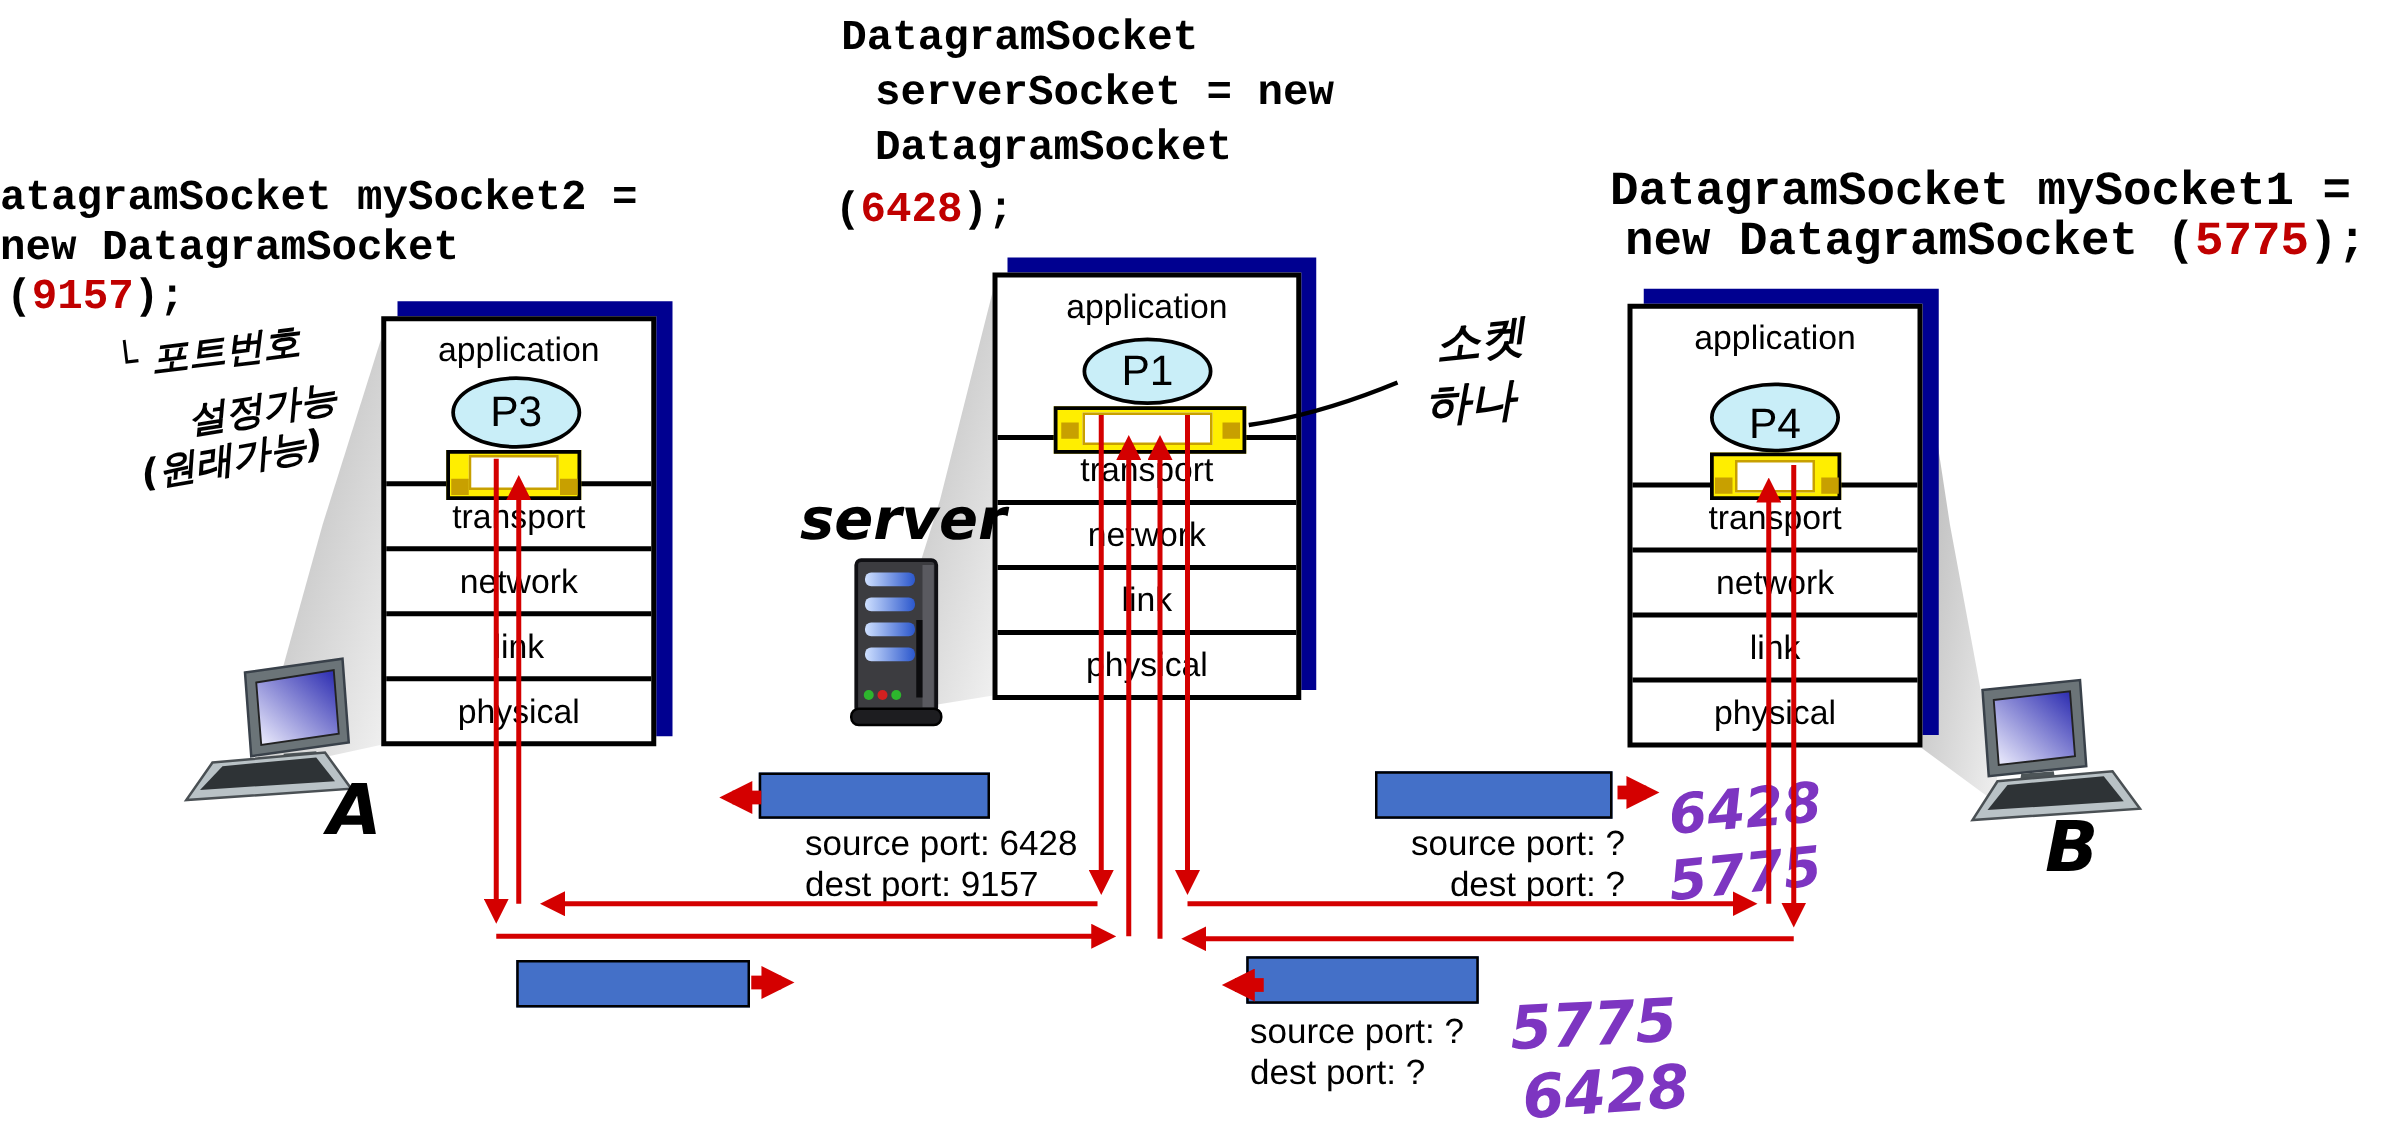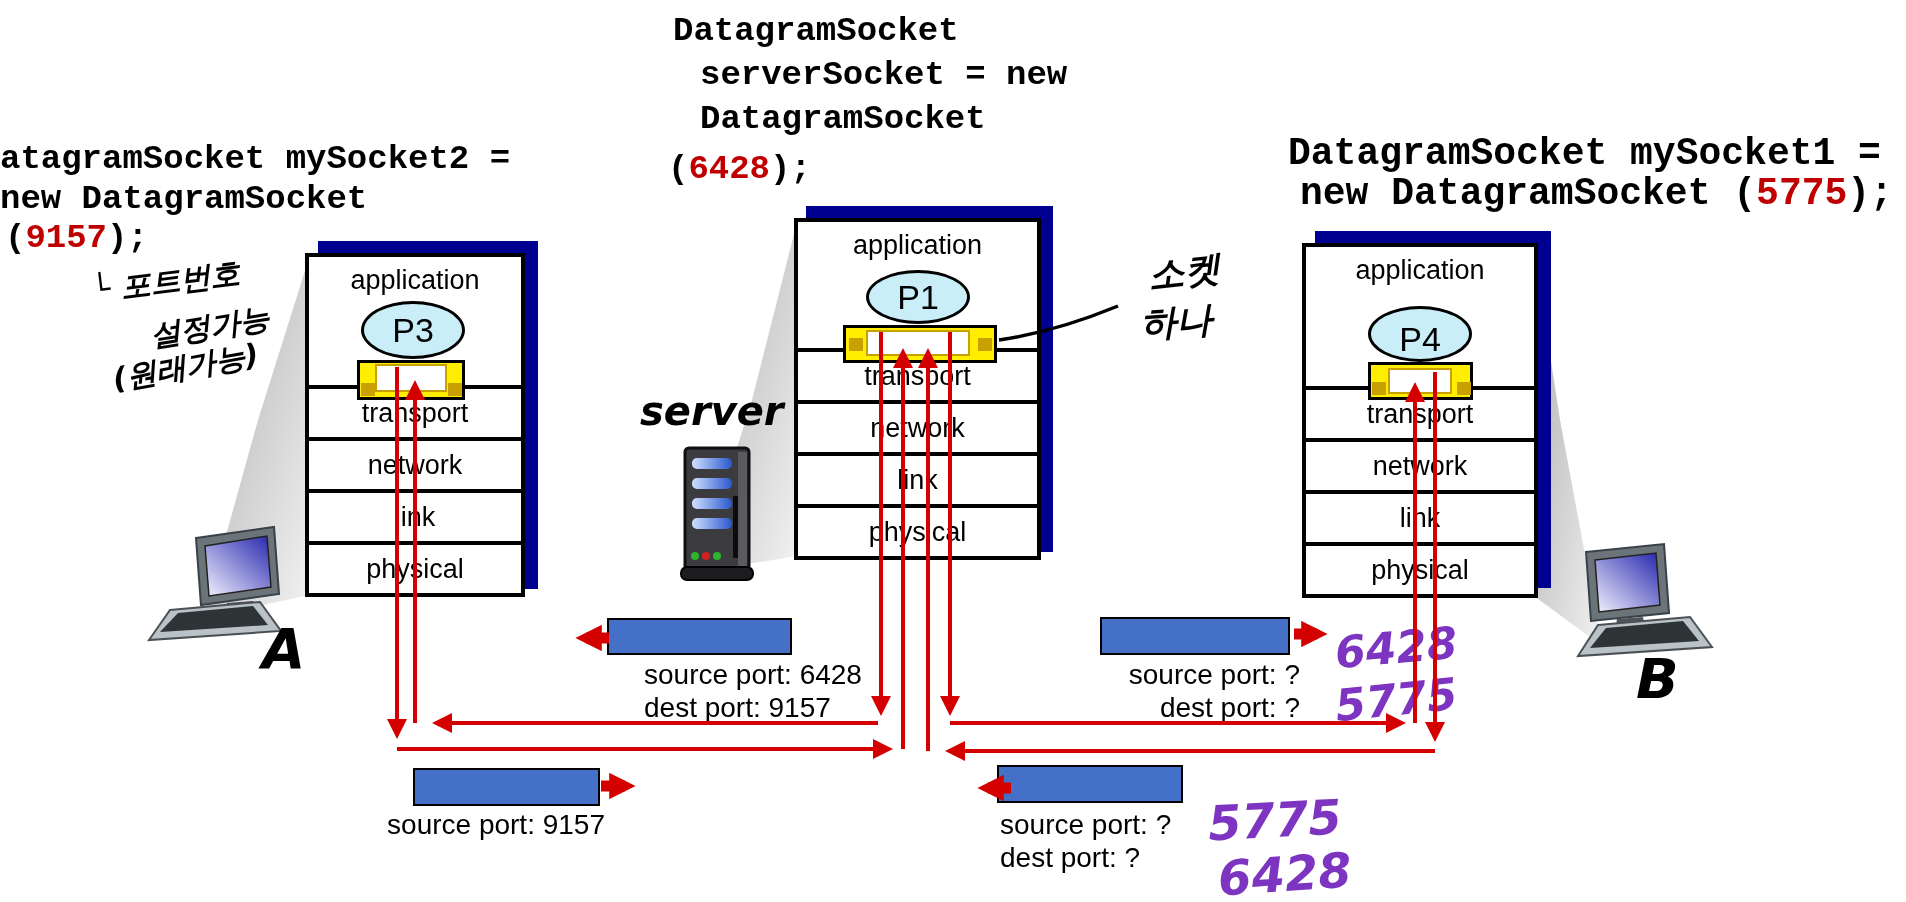--- a/index.html
+++ b/index.html
@@ -193,30 +193,29 @@
   </div>
 
   <div class="packet" style="left:1100px;top:617px;width:190px;height:38px;"></div>
   <div class="plabel right" style="left:1085px;top:658px;width:215px;">
     <div>source port: ?</div>
     <div>dest port: ?</div>
   </div>
 
   <div class="packet" style="left:413px;top:768px;width:187px;height:38px;"></div>
   <div class="plabel right" style="left:350px;top:808px;width:255px;">
-    <div>source port: 9157</div>
   </div>
 
   <div class="packet" style="left:997px;top:765px;width:186px;height:38px;"></div>
   <div class="plabel" style="left:1000px;top:808px;">
     <div>source port: ?</div>
     <div>dest port: ?</div>
   </div>
 
-  <div class="hand" style="left:640px;top:388px;font-size:40px;">server</div>
+  <div class="hand" style="left:640px;top:388px;font-size:46px;">server</div>
   <div class="hand" style="left:262px;top:616px;font-size:56px;">A</div>
   <div class="hand" style="left:1636px;top:646px;font-size:56px;">B</div>
 
   <div class="hand" style="left:92px;top:262px;font-size:30px;transform:rotate(-7deg);">└ 포트번호</div>
   <div class="hand" style="left:150px;top:307px;font-size:30px;transform:rotate(-9deg);">설정가능</div>
   <div class="hand" style="left:112px;top:347px;font-size:30px;transform:rotate(-10deg);">(원래가능)</div>
 
   <div class="hand" style="left:1148px;top:248px;font-size:36px;transform:rotate(-6deg);">소켓</div>
   <div class="hand" style="left:1140px;top:298px;font-size:36px;transform:rotate(-4deg);">하나</div>
 

